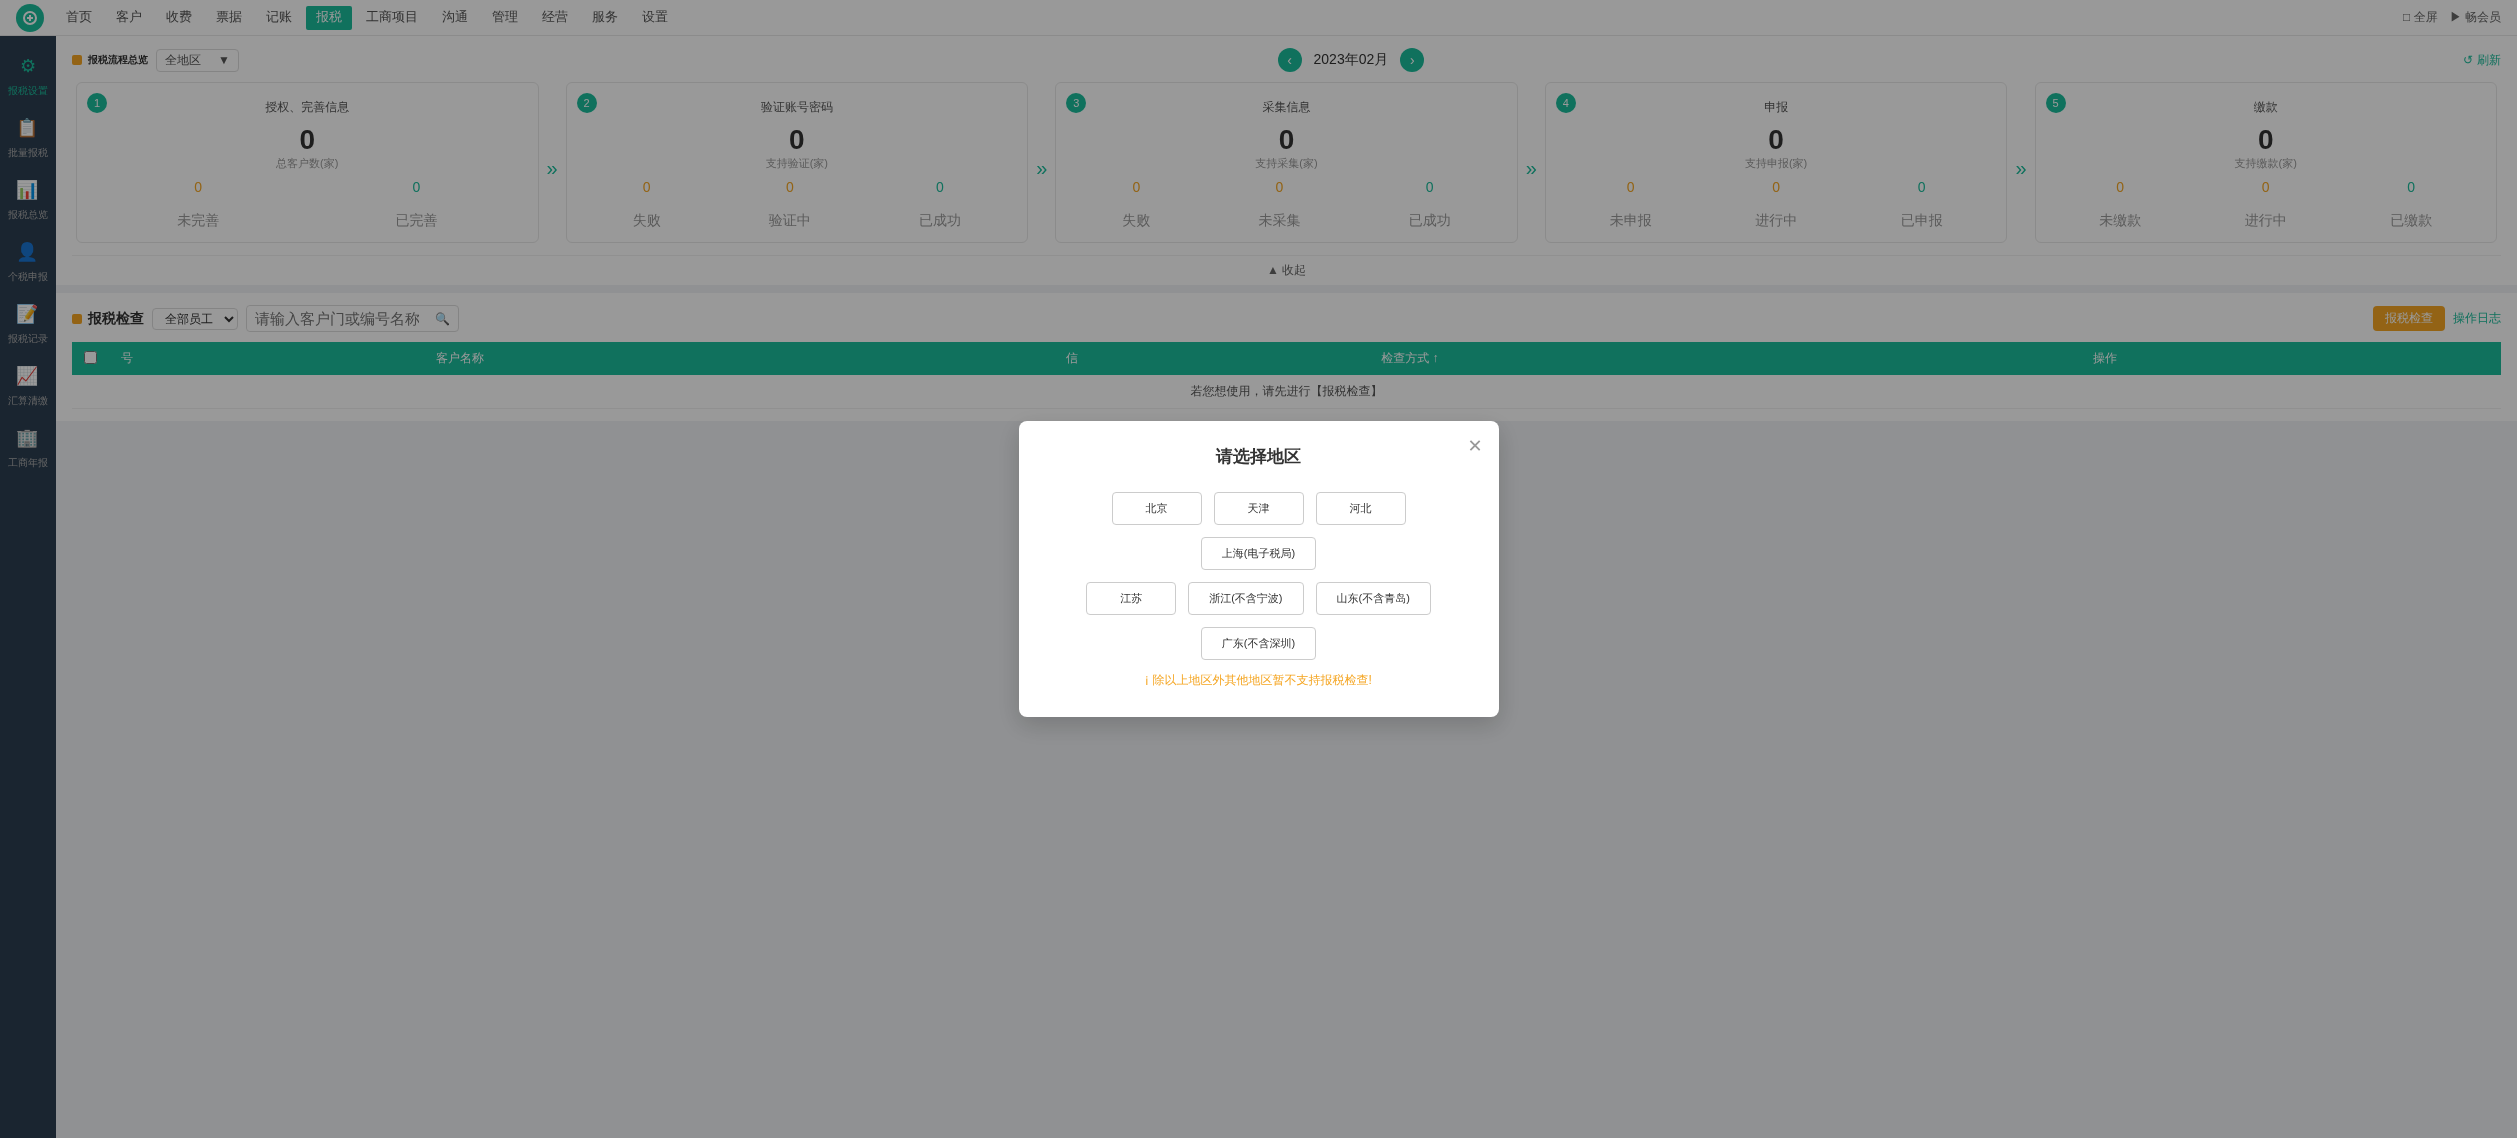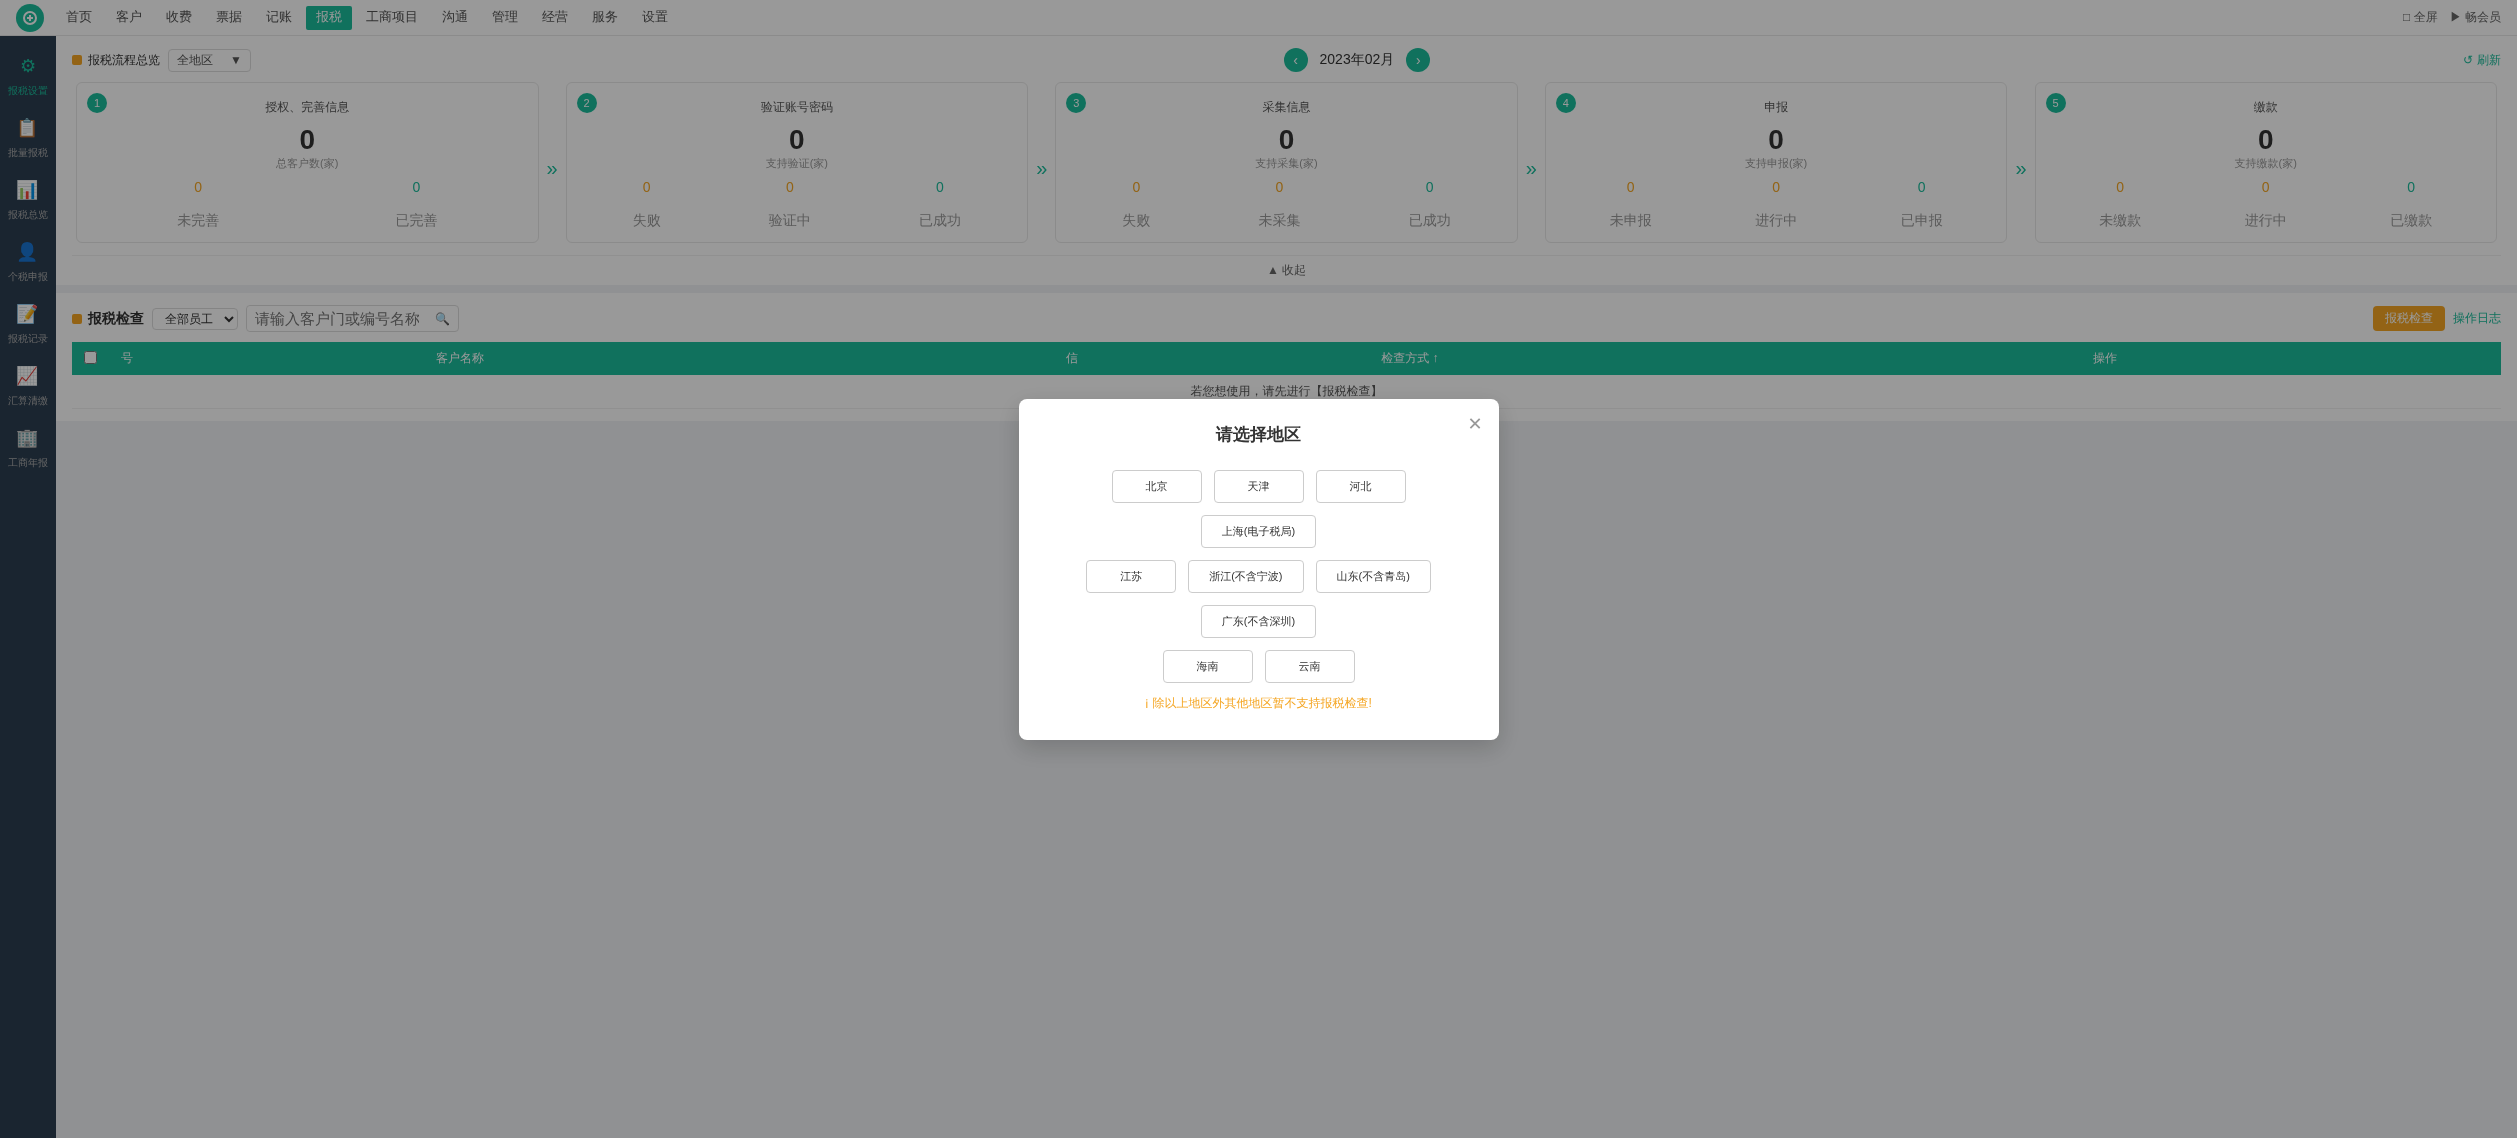--- a/index.html
+++ b/index.html
@@ -73,21 +73,21 @@
 
     
     .workflow-section {
       background: #fff;
       padding: 12px 16px 0;
     }
     .workflow-top {
       display: flex; align-items: center; justify-content: space-between;
       margin-bottom: 10px;
     }
-    .workflow-title { display: flex; align-items: center; gap: 6px; font-size: 12px; font-weight: normal; }
+    .workflow-title { display: flex; align-items: center; gap: 6px; font-size: 10px; font-weight: bold; }
     .orange-dot { width: 10px; height: 10px; background: #f5a623; border-radius: 2px; }
     .region-selector {
       display: flex; align-items: center; gap: 17px; border: 1px solid #ddd;
       padding: 2px 8px; border-radius: 4px; cursor: pointer; font-size: 12px; color: #555;
       background: #fff;
     }
     .month-nav {
       display: flex; align-items: center; gap: 12px;
     }
     .month-nav-btn {
@@ -462,23 +462,19 @@
       <button class="region-btn">上海(电子税局)</button>
     </div>
 
     <div class="region-grid">
       <button class="region-btn">江苏</button>
       <button class="region-btn">浙江(不含宁波)</button>
       <button class="region-btn">山东(不含青岛)</button>
       <button class="region-btn">广东(不含深圳)</button>
     </div>
 
-    <div class="region-row">
-      <button class="region-btn">海南</button>
-      <button class="region-btn">云南</button>
-    </div>
 
     <div class="warning-text">
       <span class="warning-icon">ℹ</span>
       <span>除以上地区外其他地区暂不支持报税检查!</span>
     </div>
   </div>
 </div>
 
 </body></html>

